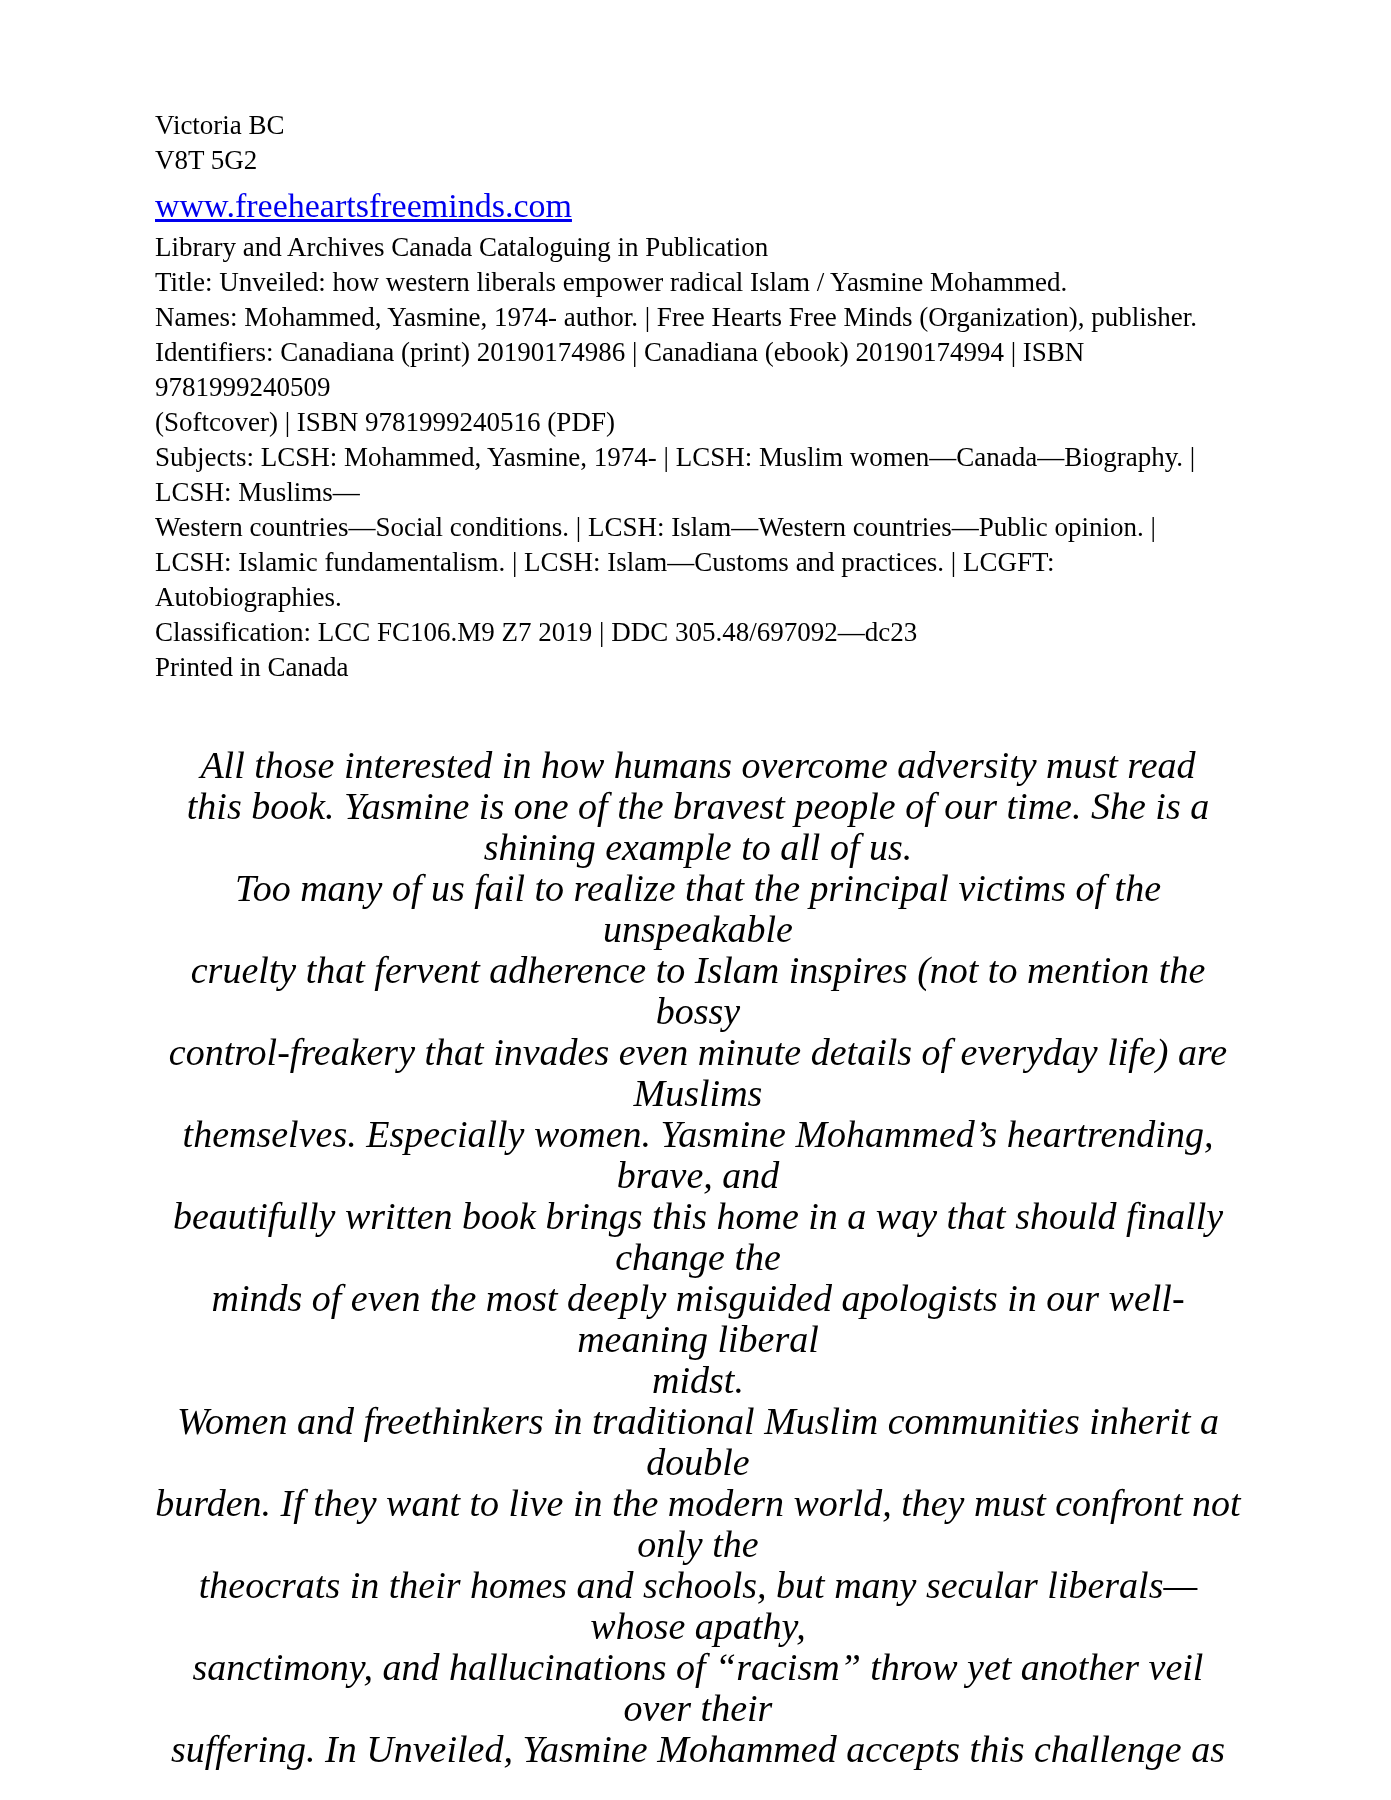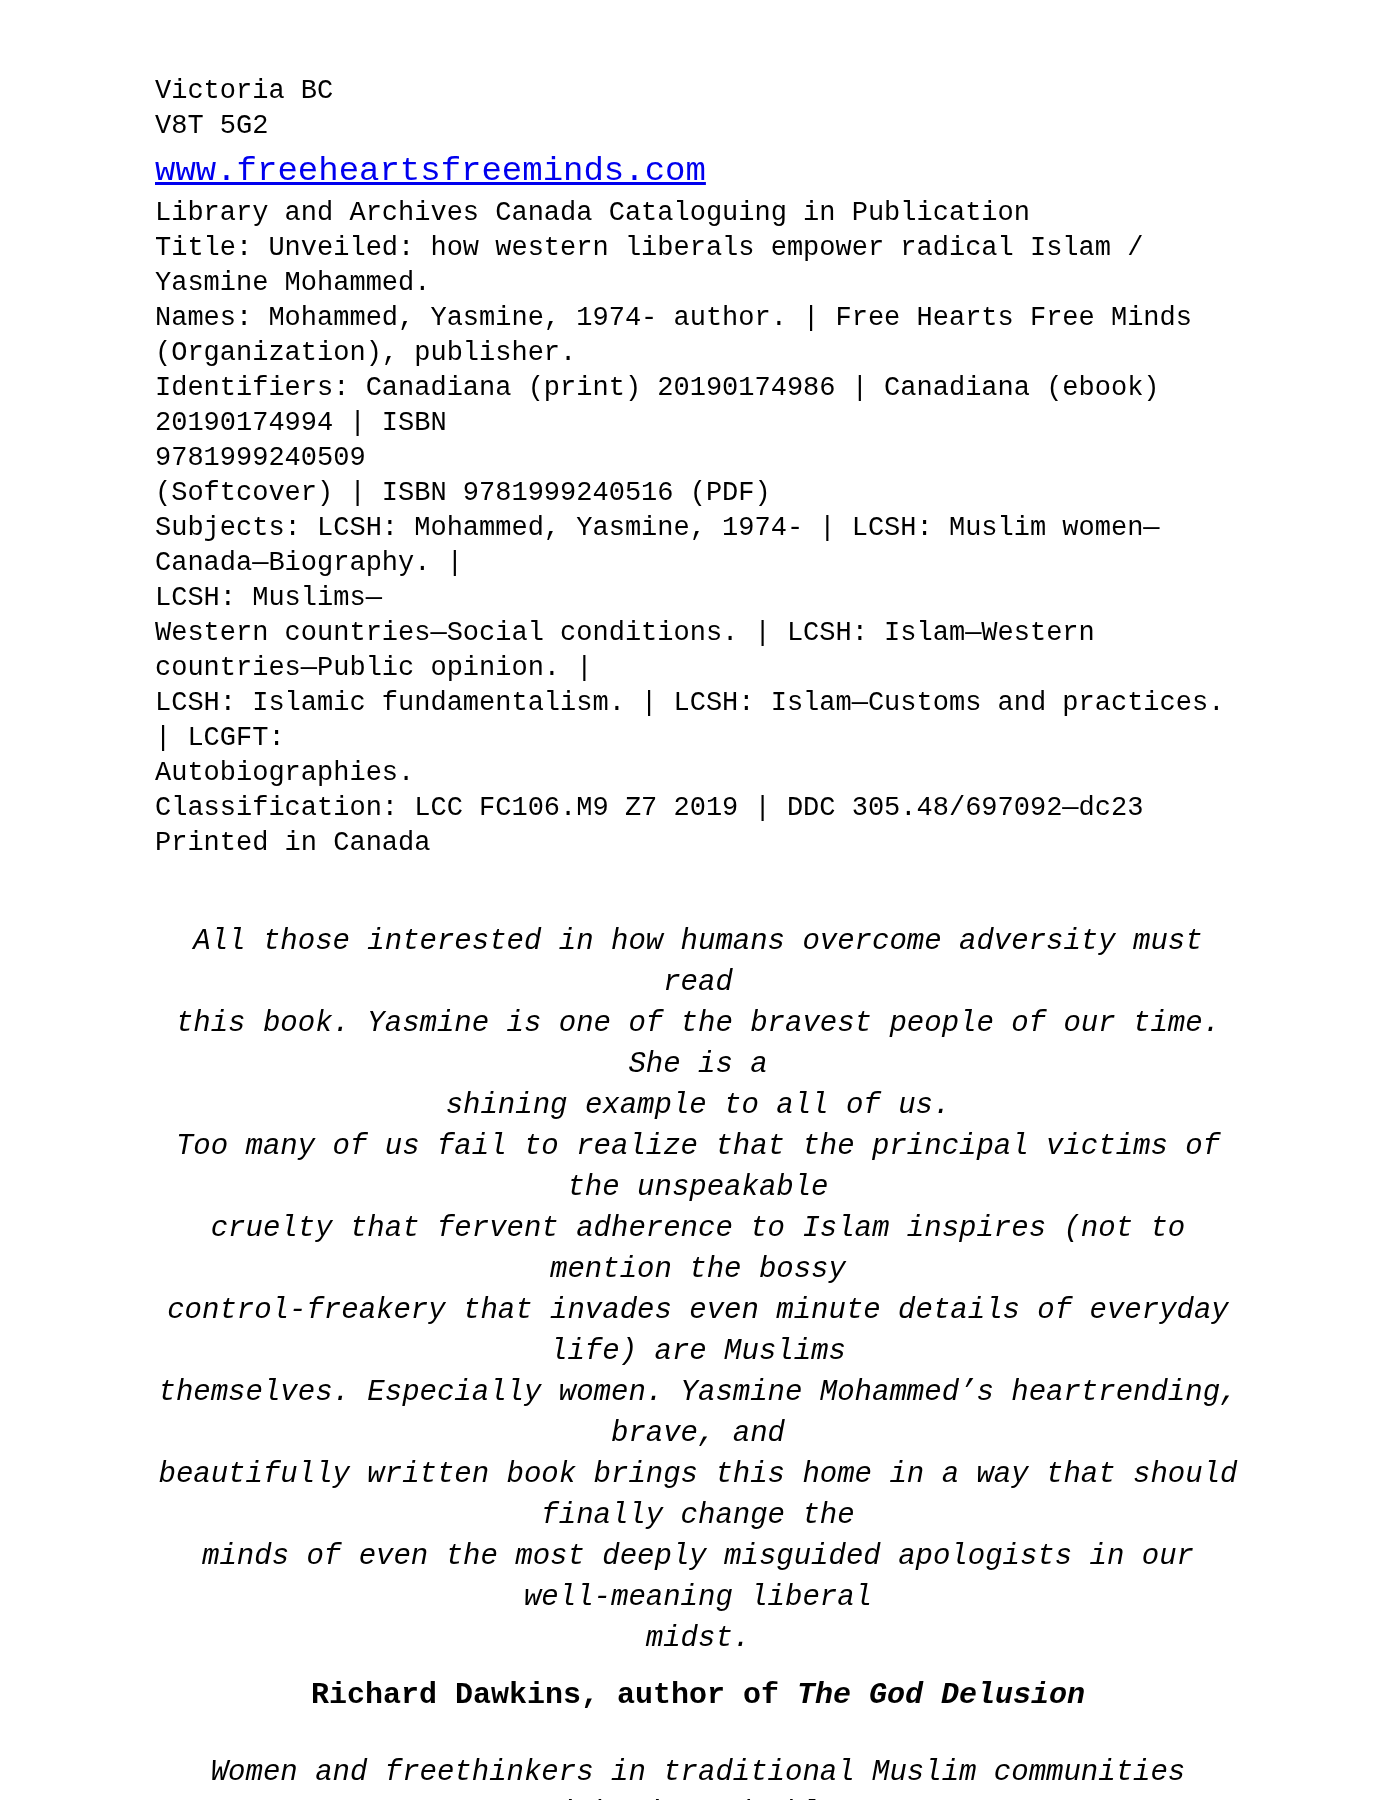--- a/index.html
+++ b/index.html
@@ -4,22 +4,22 @@
 <style>
   html, body { margin: 0; padding: 0; }
   body { background: #ffffff; }
   .page {
     position: relative;
     width: 1391px;
     height: 1800px;
     box-sizing: border-box;
     background: #ffffff;
     color: #000000;
-    font-family: Liberation Mono, monospace;
-    padding: 74px 150px 0 155px;
+    font-family: Liberation Serif, serif;
+    padding: 108px 150px 0 155px;
     overflow: hidden;
   }
   .lines { white-space: pre-line; }
   .address-block,
   .cip-block {
     font-size: 27px;
     line-height: 35px;
     margin: 0;
   }
   .website-row {
@@ -30,21 +30,21 @@
   .site-link {
     color: var(--link-color, #0000ee);
     text-decoration: underline;
     cursor: pointer;
   }
   .endorsements { text-align: center; }
   .endorsement { margin: 0; }
   .endorsement-first { margin-top: 60px; }
   .quote {
     font-style: italic;
-    font-size: 29px;
+    font-size: 38px;
     line-height: 41px;
     margin: 0;
     white-space: pre-line;
   }
   .attribution {
     font-weight: bold;
     font-size: 30px;
     line-height: 41px;
     margin: 16px 0 36px 0;
   }
@@ -85,23 +85,20 @@
     </section>
 
     <section class="endorsement">
       <p class="quote">Too many of us fail to realize that the principal victims of the unspeakable
 cruelty that fervent adherence to Islam inspires (not to mention the bossy
 control-freakery that invades even minute details of everyday life) are Muslims
 themselves. Especially women. Yasmine Mohammed’s heartrending, brave, and
 beautifully written book brings this home in a way that should finally change the
 minds of even the most deeply misguided apologists in our well-meaning liberal
 midst.</p>
-      <p class="attribution">
-        <span>Richard Dawkins, author of </span><em class="work">The God Delusion</em>
-      </p>
     </section>
 
     <section class="endorsement">
       <p class="quote">Women and freethinkers in traditional Muslim communities inherit a double
 burden. If they want to live in the modern world, they must confront not only the
 theocrats in their homes and schools, but many secular liberals—whose apathy,
 sanctimony, and hallucinations of “racism” throw yet another veil over their
 suffering. In Unveiled, Yasmine Mohammed accepts this challenge as</p>
     </section>
 

